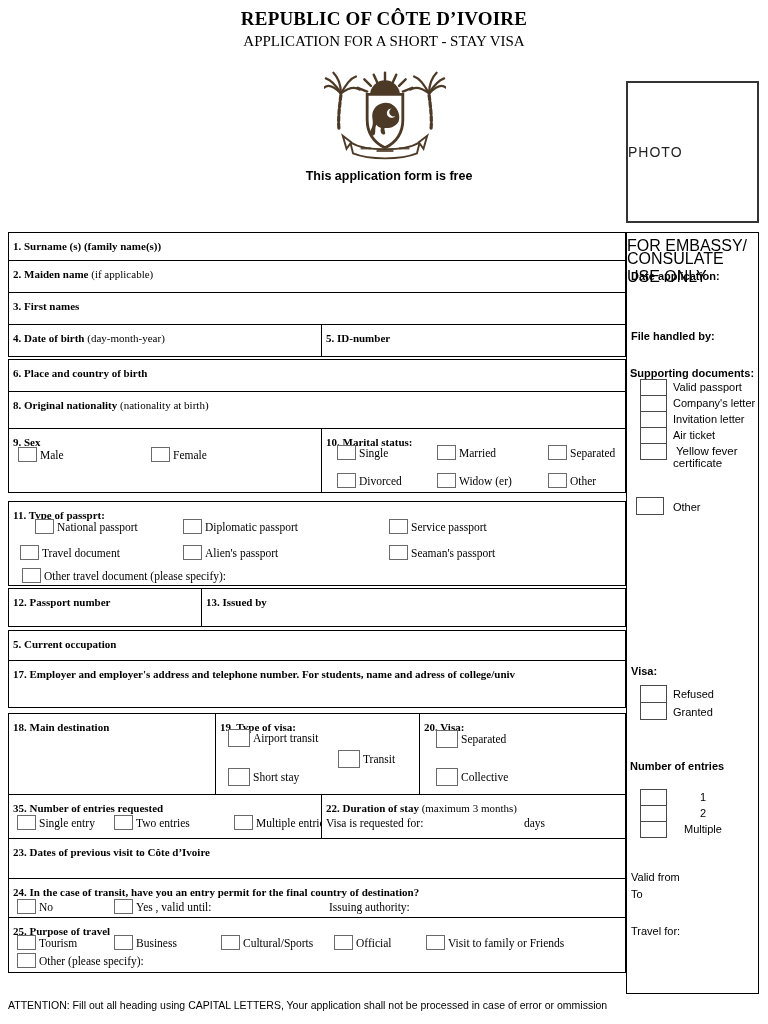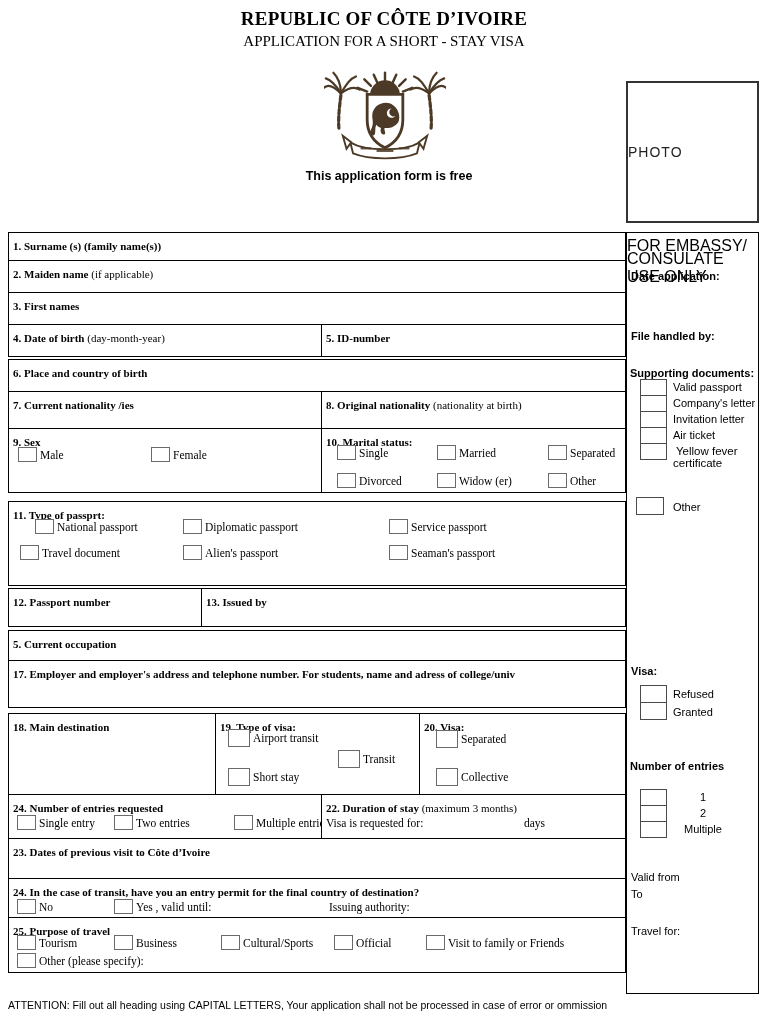--- a/index.html
+++ b/index.html
@@ -128,23 +128,20 @@
       </div>
     </div>
 
     <div class="block mt2">
       <div class="row h31">
           <div class="cell grow">
         <span class="fl">6. Place and country of birth</span>
       </div>
         </div>
       <div class="row h37">
-        <div class="cell w312">
-          <span class="fl">7. Current nationality /ies</span>
-        </div>
         <div class="cell grow">
           <span class="fl"><span>8. Original nationality</span> <span class="fh">(nationality at birth)</span></span>
         </div>
       </div>
       <div class="row h64">
         <div class="cell w312">
           <span class="fl">9. Sex</span>
           <span class="cb" style="left:9px;top:18px">
               <span class="bx"></span>
               <span class="t">Male</span>
@@ -205,20 +202,24 @@
               <span class="t">Travel document</span>
             </span>
         <span class="cb" style="left:174px;top:43px">
               <span class="bx"></span>
               <span class="t">Alien's passport</span>
             </span>
         <span class="cb" style="left:380px;top:43px">
               <span class="bx"></span>
               <span class="t">Seaman's passport</span>
             </span>
+        <span class="cb" style="left:13px;top:66px">
+              <span class="bx"></span>
+              <span class="t">Other travel document (please specify):</span>
+            </span>
       </div>
         </div>
     </div>
 
     <div class="block mt2">
       <div class="row h37">
         <div class="cell w192">
           <span class="fl">12. Passport number</span>
         </div>
         <div class="cell grow">
@@ -267,21 +268,21 @@
               <span class="t">Separated</span>
             </span>
           <span class="cb" style="left:16px;top:54px">
               <span class="bx lg"></span>
               <span class="t">Collective</span>
             </span>
         </div>
       </div>
       <div class="row h44">
         <div class="cell w312">
-          <span class="fl">24. Number of entries requested</span>
+          <span class="fl">35. Number of entries requested</span>
           <span class="cb" style="left:8px;top:20px">
               <span class="bx"></span>
               <span class="t">Single entry</span>
             </span>
           <span class="cb" style="left:105px;top:20px">
               <span class="bx"></span>
               <span class="t">Two entries</span>
             </span>
           <span class="cb" style="left:225px;top:20px">
               <span class="bx"></span>

